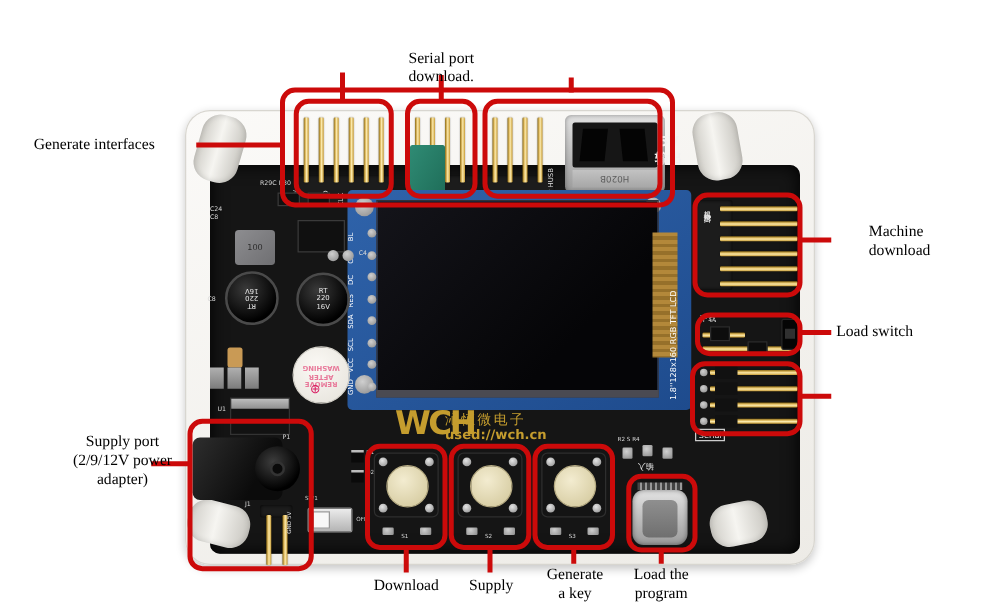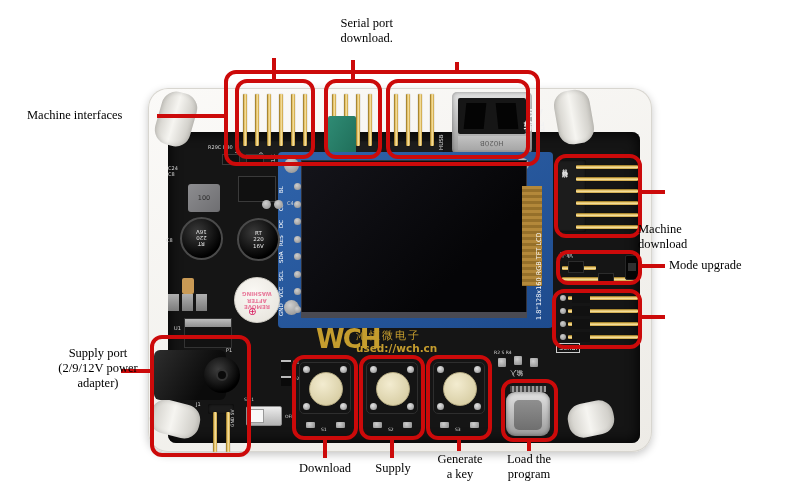--- a/index.html
+++ b/index.html
@@ -294,28 +294,28 @@
   <div class="leader" style="left:157px;top:114px;width:70px;height:4px;"></div>
   <div class="leader" style="left:641px;top:190px;width:24px;height:4px;"></div>
   <div class="leader" style="left:641px;top:264px;width:24px;height:4px;"></div>
   <div class="leader" style="left:641px;top:315px;width:24px;height:4px;"></div>
   <div class="leader" style="left:121px;top:369px;width:30px;height:4px;"></div>
   <div class="leader" style="left:323px;top:439px;width:4px;height:19px;"></div>
   <div class="leader" style="left:390px;top:439px;width:4px;height:19px;"></div>
   <div class="leader" style="left:457px;top:439px;width:4px;height:12px;"></div>
   <div class="leader" style="left:527px;top:441px;width:4px;height:10px;"></div>
 
-  <div class="lbl" style="left:313px;top:16px;width:80px;text-align:right;">Serial port
+  <div class="lbl" style="left:313px;top:39px;width:80px;">Serial port
 download.</div>
   <div class="lbl" style="left:383px;top:8px;width:150px;">
   </div>
-  <div class="lbl left-al" style="left:27px;top:108px;width:130px;">Machine interfaces</div>
-  <div class="lbl left-al" style="left:638px;top:178px;width:95px;margin-top:44px;">Machine
+  <div class="lbl left-al" style="left:27px;top:108px;width:130px;">Generate interfaces</div>
+  <div class="lbl left-al" style="left:695px;top:178px;width:95px;">Machine
 download</div>
-  <div class="lbl left-al" style="left:669px;top:258px;width:95px;">Mode upgrade</div>
+  <div class="lbl left-al" style="left:669px;top:258px;width:95px;">Load switch</div>
   <div class="lbl" style="left:42px;top:346px;width:112px;">Supply port
 (2/9/12V power
 adapter)</div>
   <div class="lbl" style="left:285px;top:461px;width:80px;">Download</div>
   <div class="lbl" style="left:362px;top:461px;width:62px;">Supply</div>
   <div class="lbl" style="left:428px;top:452px;width:64px;">Generate
 a key</div>
   <div class="lbl" style="left:494px;top:452px;width:70px;">Load the
 program</div>
 

